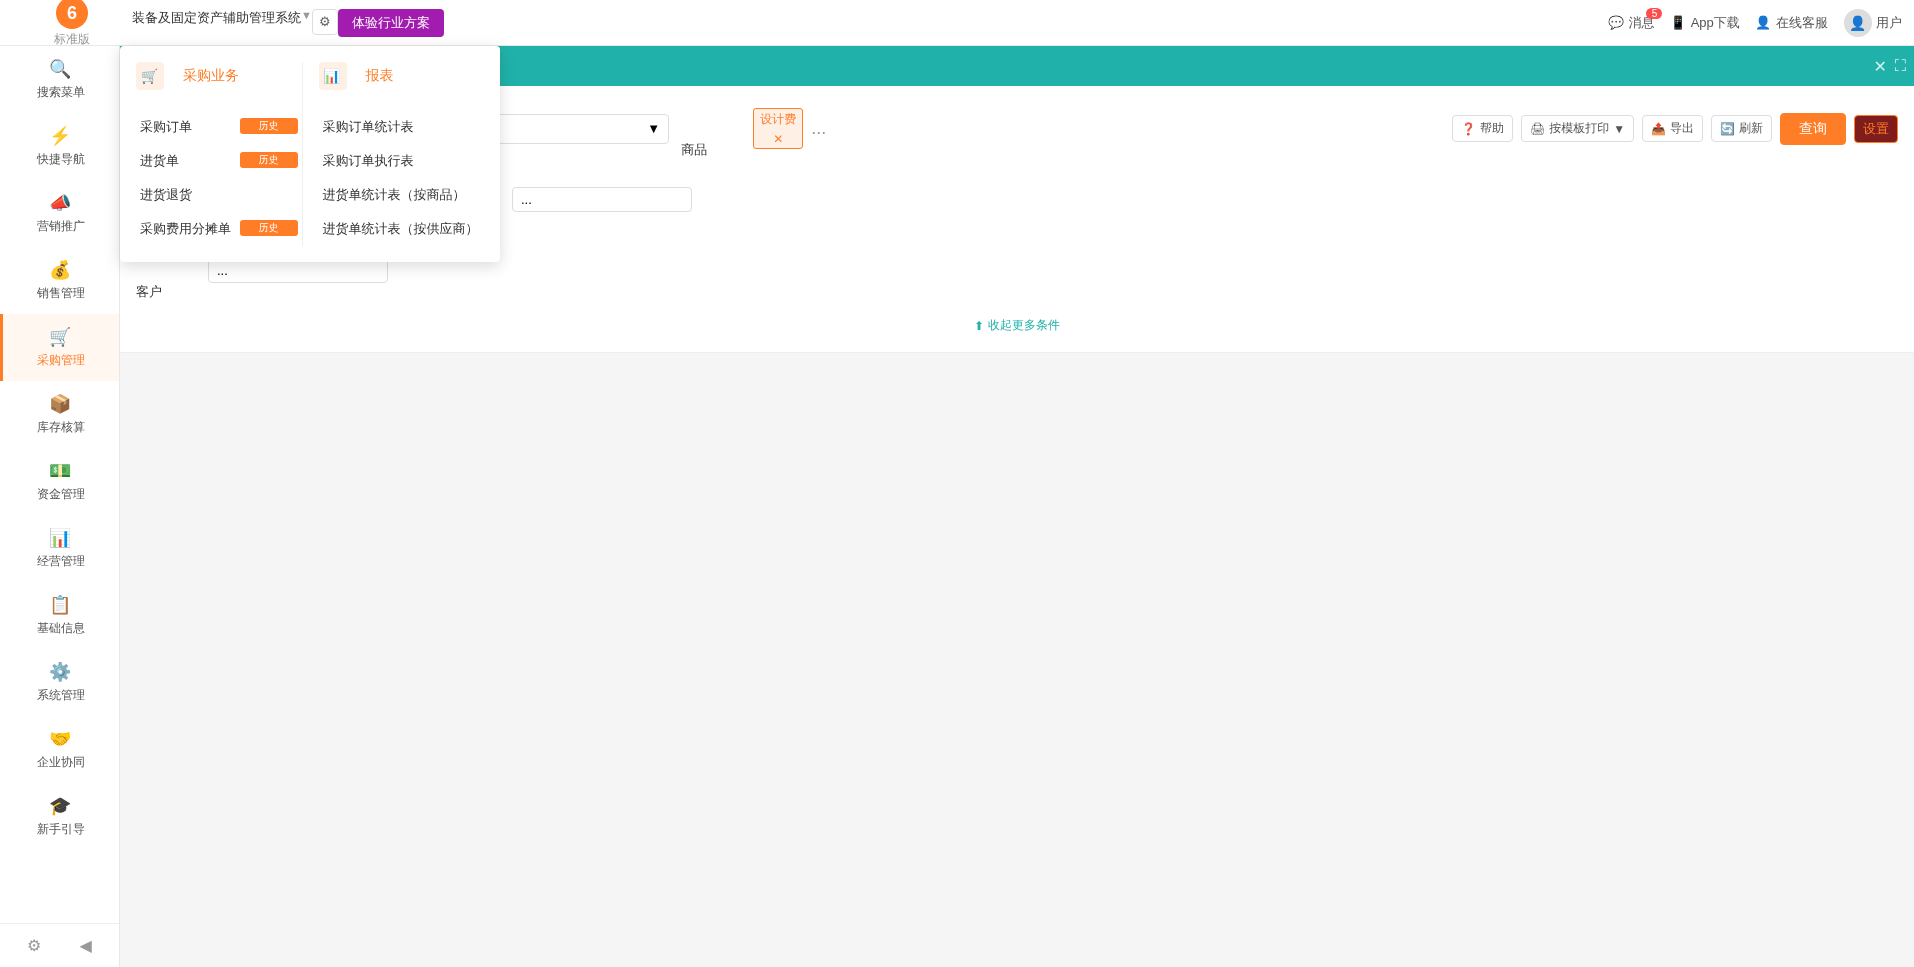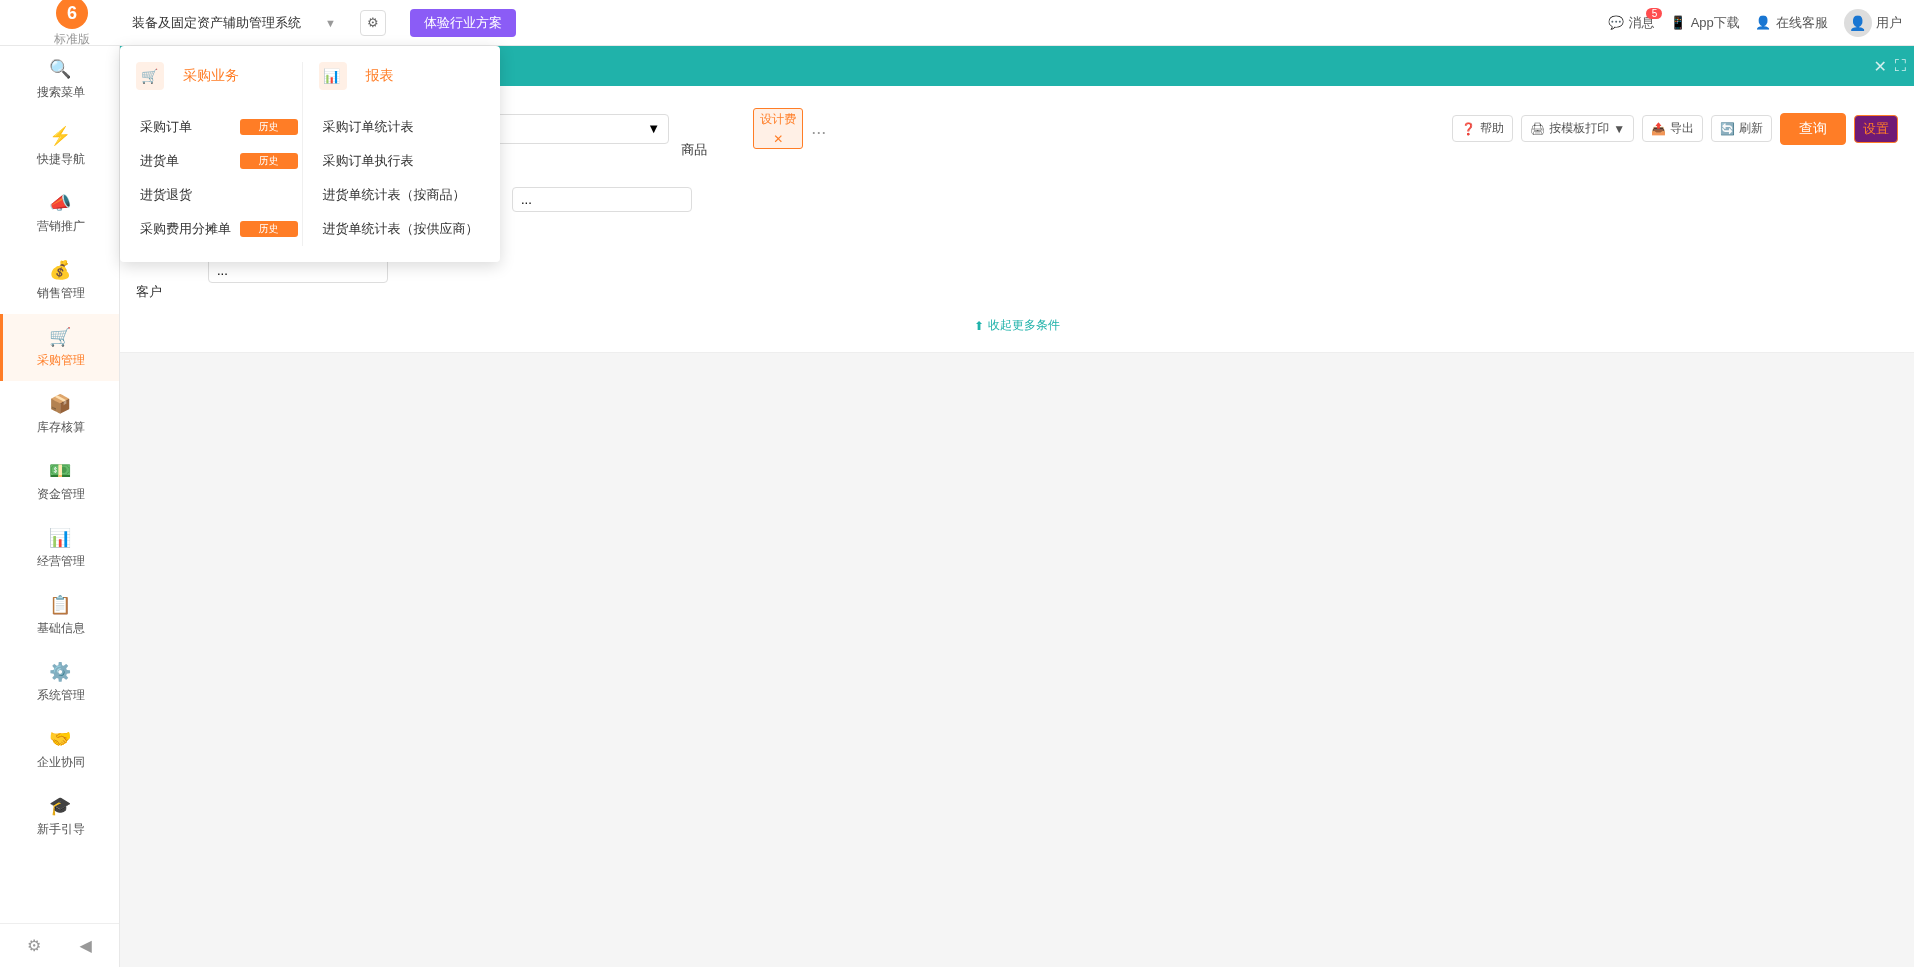--- a/index.html
+++ b/index.html
@@ -31,22 +31,22 @@
       align-items: center;
       justify-content: center;
       color: white;
       font-size: 18px;
       font-weight: bold;
     }
     .logo-subtitle { font-size: 12px; color: #999; margin-top: 2px; }
     .header-center {
       flex: 1;
       display: flex;
-      align-items: center;
-      gap: 24px;
+      align-items: flex-start;
+      gap: 0;
     }
     .system-title {
       font-size: 13px;
       color: #333;
     }
     .dropdown-arrow {
       color: #999;
       cursor: pointer;
       font-size: 11px;
     }
@@ -55,21 +55,21 @@
       height: 26px;
       border: 1px solid #ddd;
       border-radius: 4px;
       display: flex;
       align-items: center;
       justify-content: center;
       cursor: pointer;
       color: #666;
     }
     .industry-btn {
-      background: #8b5cf6;
+      background: #a21caf;
       color: white;
       border: none;
       padding: 5px 14px;
       border-radius: 4px;
       cursor: pointer;
       font-size: 13px;
     }
     .header-right {
       display: flex;
       align-items: center;
@@ -248,21 +248,21 @@
       background: #fff;
     }
     .toolbar-btn.primary {
       background: #ff7d26;
       color: white;
       border-color: #ff7d26;
       font-size: 14px;
       padding: 6px 18px;
     }
     .toolbar-btn.secondary {
-      background: #701a75;
+      background: #7f1d1d;
       color: #ff7d26;
       border-color: #ff7d26;
       font-size: 13px;
     }
     .filter-label {
       font-size: 13px;
       color: #333;
       white-space: nowrap;
       min-width: 60px;
       margin-top: 43px;
@@ -381,21 +381,21 @@
       font-size: 14px;
     }
     .dropdown-header-title {
       font-size: 14px;
       color: #ff7d26;
       font-weight: 500;
       margin-left: 11px;
     }
     .dropdown-item {
       display: flex;
-      align-items: center;
+      align-items: flex-start;
       justify-content: space-between;
       padding: 8px 4px;
       cursor: pointer;
       color: #333;
       font-size: 13px;
       border-radius: 3px;
     }
     .hist-badge {
       background: #ff7d26;
       color: white;

